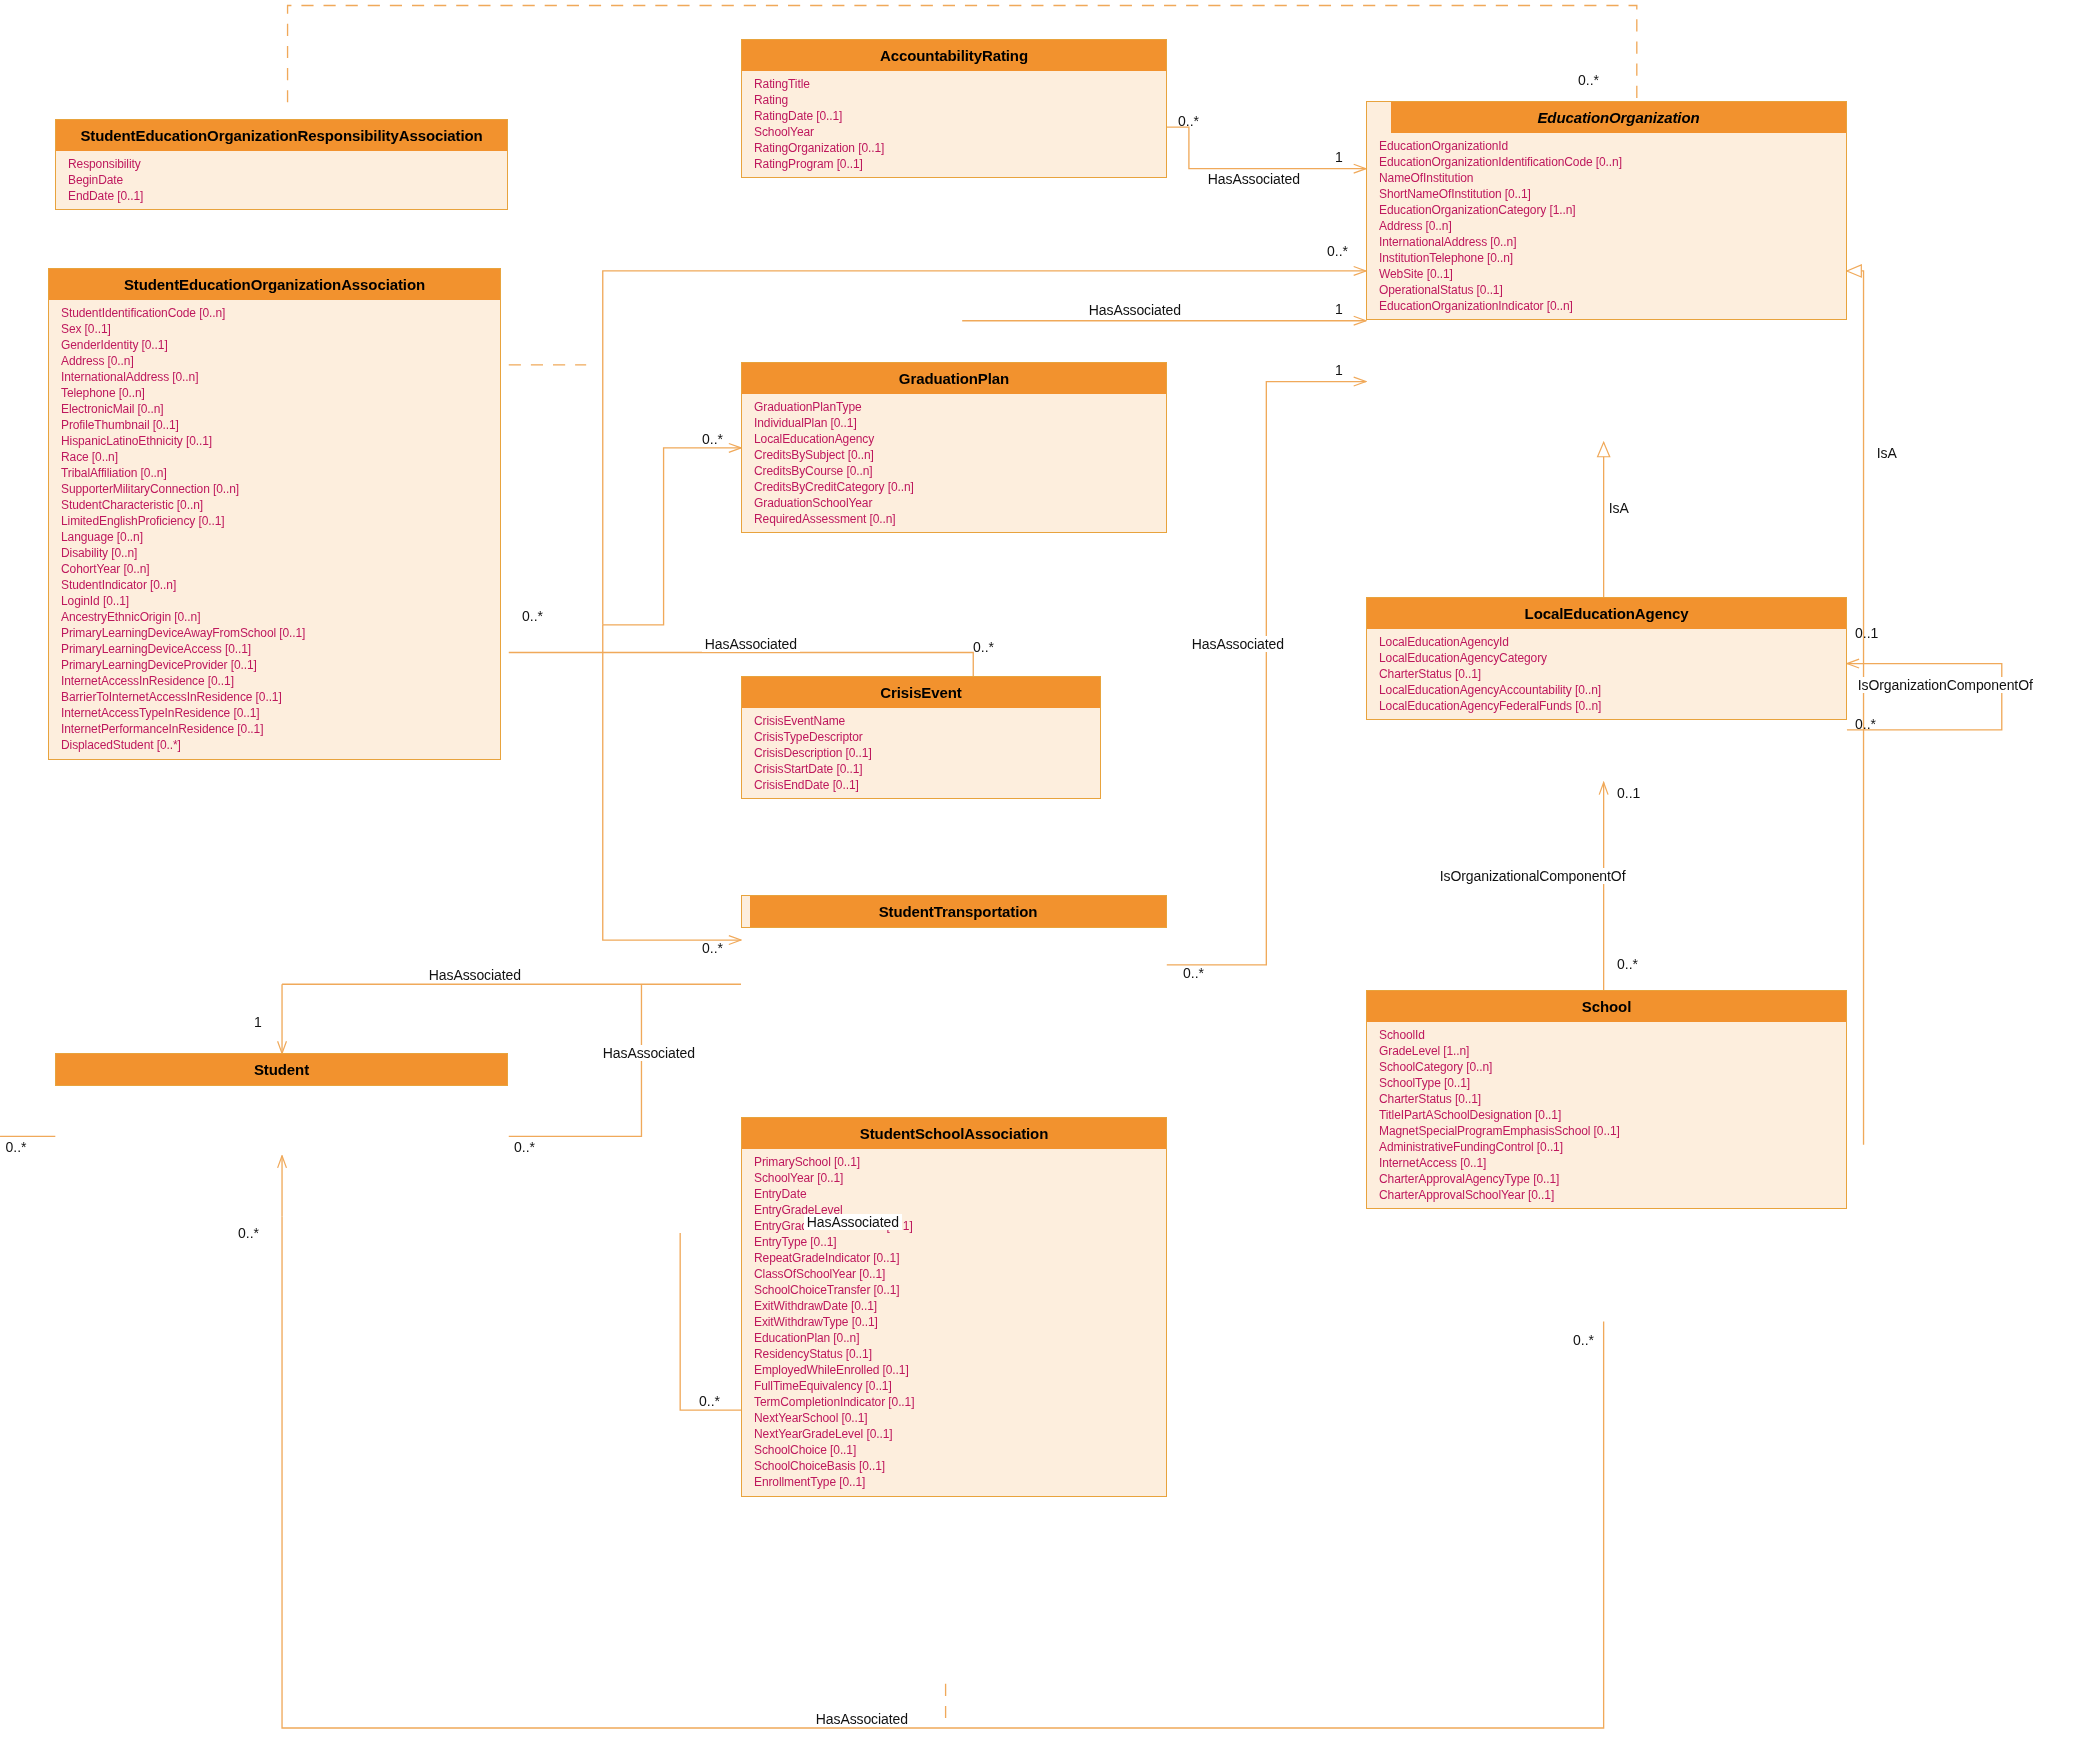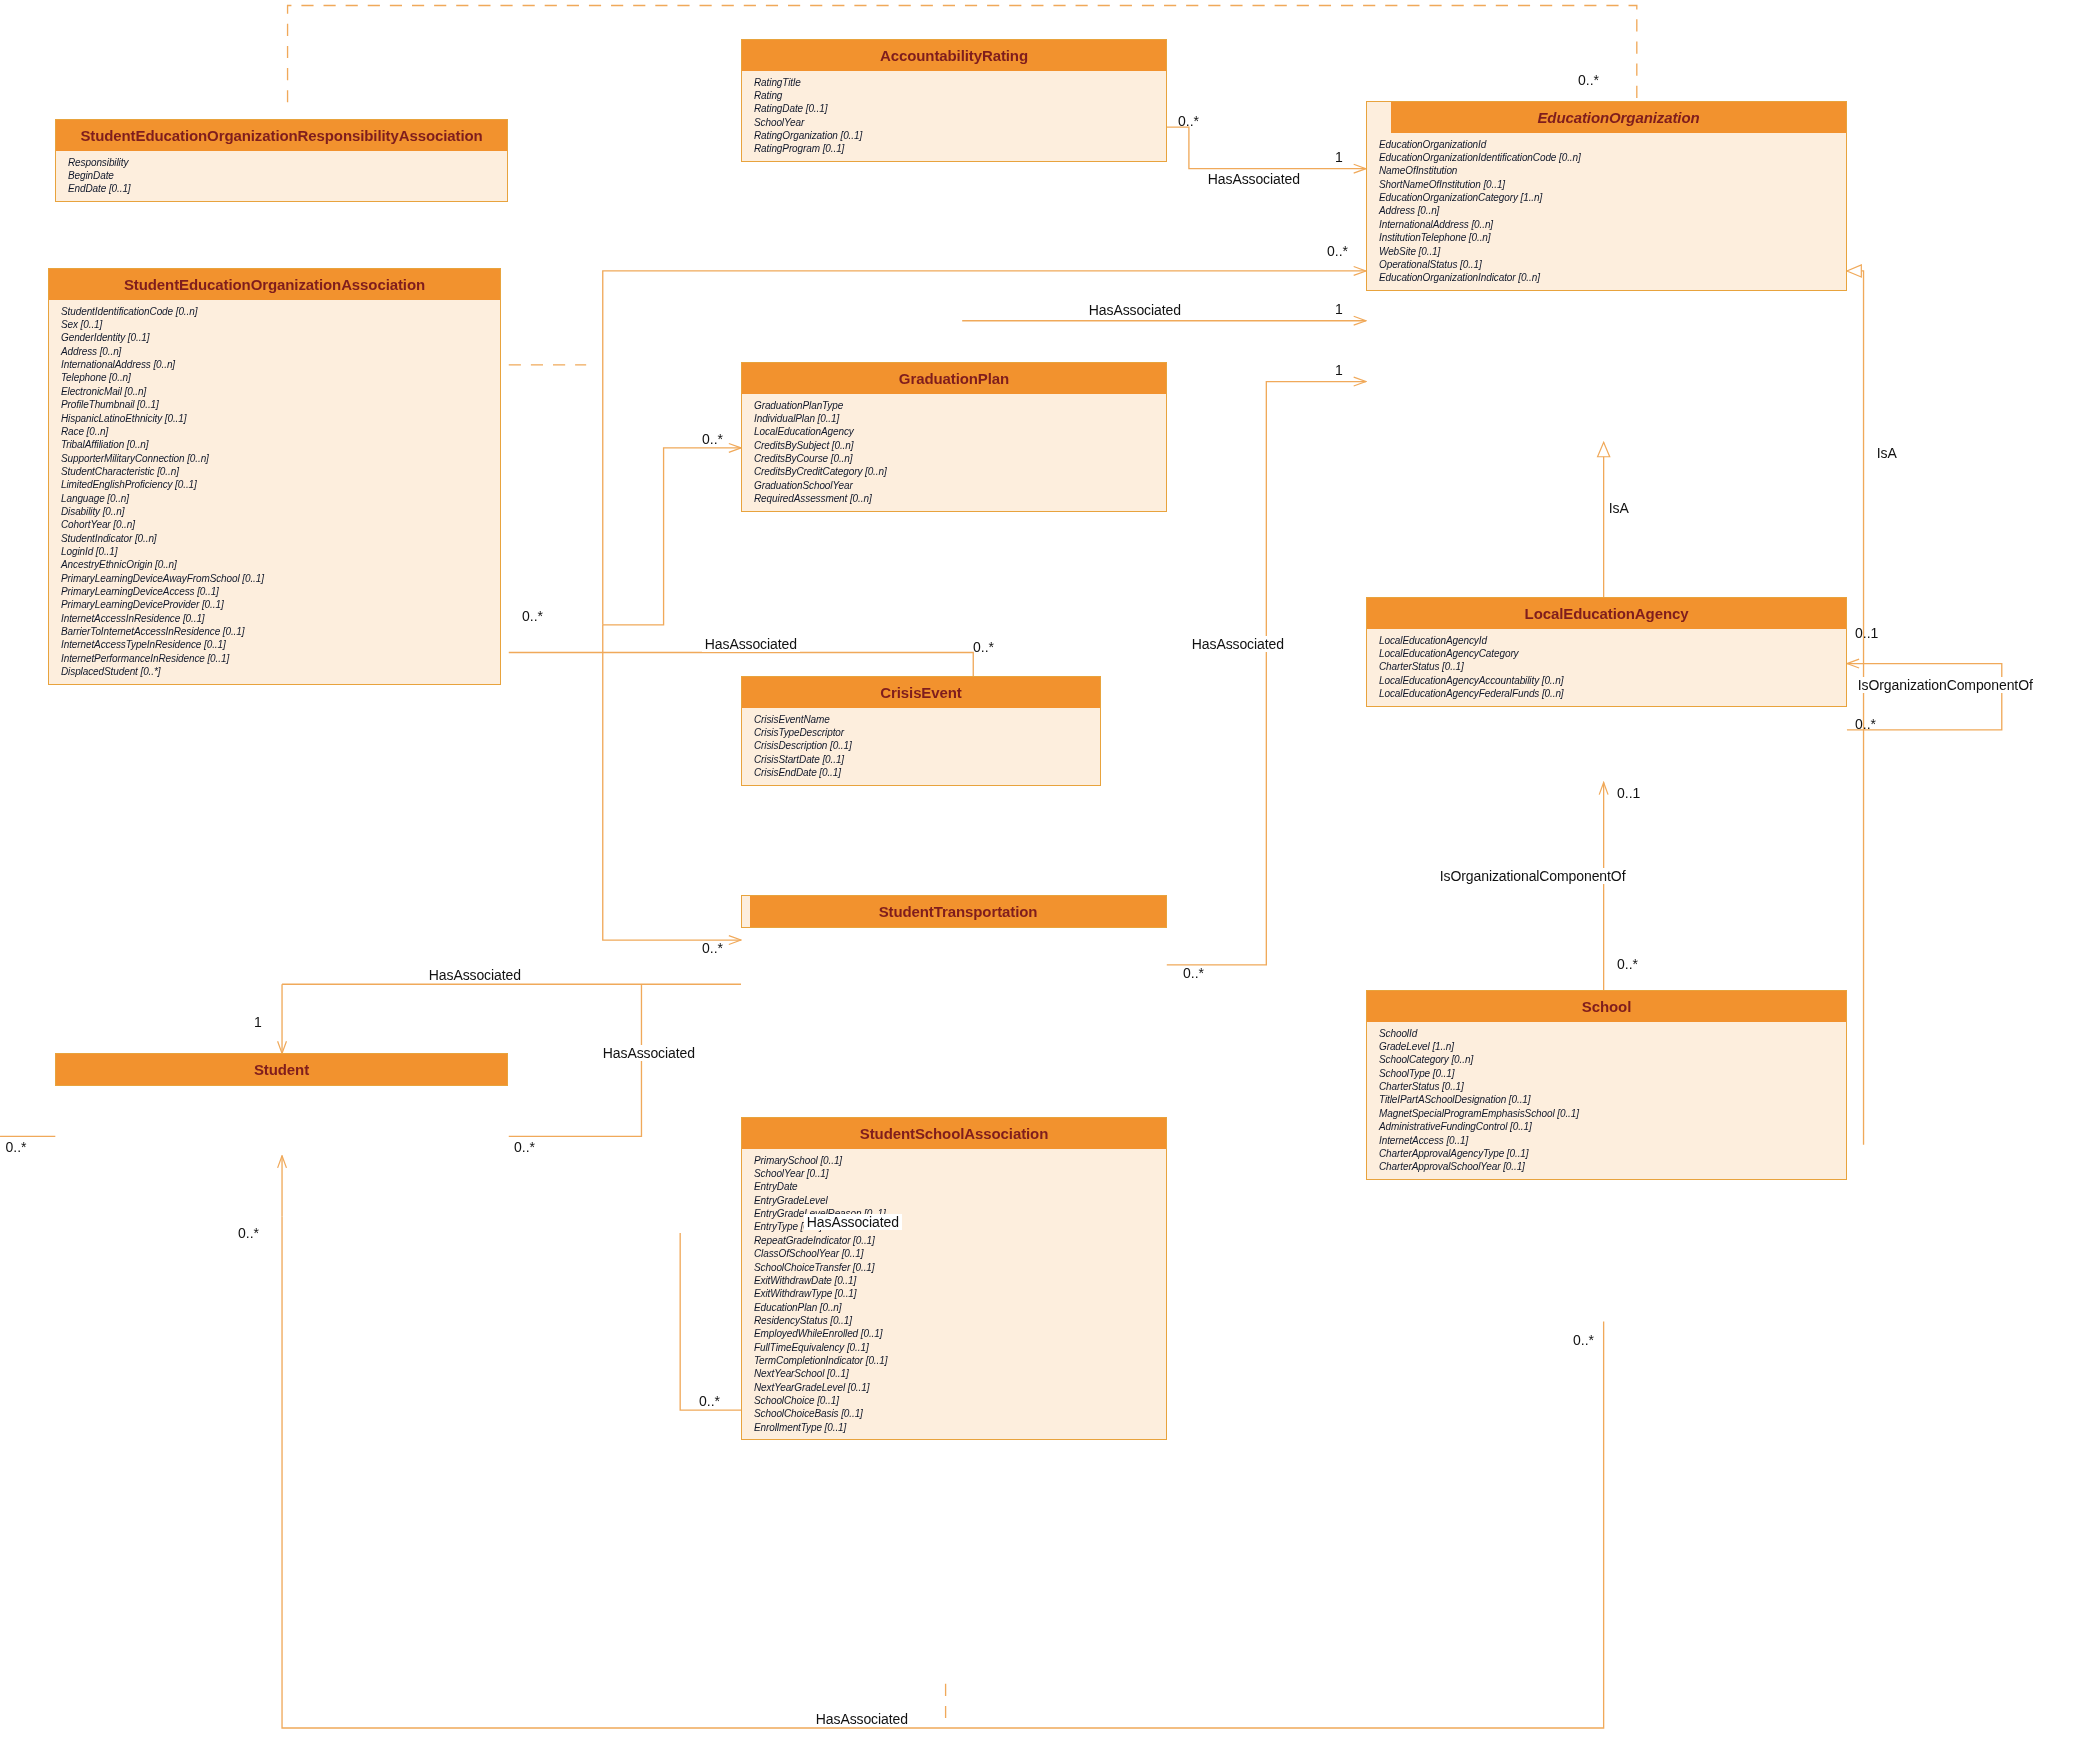--- a/index.html
+++ b/index.html
@@ -26,39 +26,38 @@
   }
   .uml-class {
     position: absolute;
     box-sizing: border-box;
     border: 1.1px solid #e8a33d;
     background: #fdeedd;
     z-index: 5;
   }
   .uml-header {
     background: #f2922e;
-    color: #7f1d1d;
+    color: #000000;
     font-weight: bold;
     font-size: 15px;
     text-align: center;
     padding: 7.2px 3.3px 7.2px 3.3px;
     letter-spacing: -0.1px;
     white-space: nowrap;
     overflow: hidden;
   }
   .uml-header.abstract {
     font-style: italic;
     margin-left: 24px;
   }
   .uml-attrs {
     padding: 4.4px 0px 5.5px 12px;
-    font-size: 10px;
+    font-size: 12px;
     line-height: 1.335;
-    color: #0f172a;
-    font-style: italic;
+    color: #be185d;
   }
   .uml-attr {
     white-space: nowrap;
     letter-spacing: -0.1px;
   }
   .edge-label {
     position: absolute;
     font-size: 14px;
     color: #111111;
     background: #ffffff;

